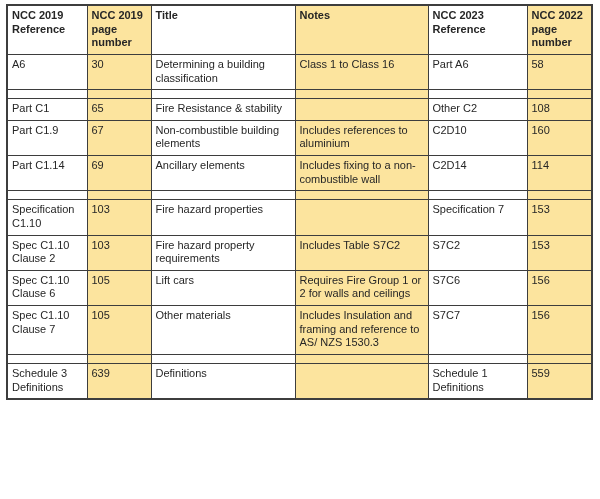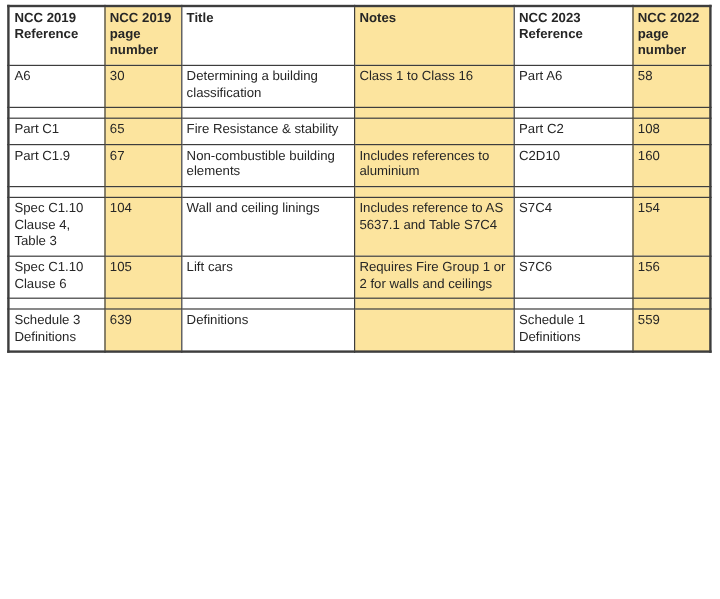--- a/index.html
+++ b/index.html
@@ -82,53 +82,77 @@
           <td></td>
           <td class="hl"></td>
           <td></td>
           <td class="hl"></td>
         </tr>
         <tr>
           <td>Part C1</td>
           <td class="hl">65</td>
           <td>Fire Resistance &amp; stability</td>
           <td class="hl"></td>
-          <td>Part C2</td>
+          <td>Other C2</td>
           <td class="hl">108</td>
         </tr>
         <tr>
           <td>Part C1.9</td>
           <td class="hl">67</td>
           <td>Non-combustible building elements</td>
           <td class="hl">Includes references to aluminium</td>
           <td>C2D10</td>
           <td class="hl">160</td>
         </tr>
+        <tr>
+          <td>Part C1.14</td>
+          <td class="hl">69</td>
+          <td>Ancillary elements</td>
+          <td class="hl">Includes fixing to a non-combustible wall</td>
+          <td>C2D14</td>
+          <td class="hl">114</td>
+        </tr>
         <tr class="spacer">
           <td></td>
           <td class="hl"></td>
           <td></td>
           <td class="hl"></td>
           <td></td>
           <td class="hl"></td>
         </tr>
         <tr>
-          <td>Spec C1.10 Clause 4, Table 3</td>
-          <td class="hl">104</td>
-          <td>Wall and ceiling linings</td>
-          <td class="hl">Includes reference to AS 5637.1 and Table S7C4</td>
-          <td>S7C4</td>
-          <td class="hl">154</td>
+          <td>Specification C1.10</td>
+          <td class="hl">103</td>
+          <td>Fire hazard properties</td>
+          <td class="hl"></td>
+          <td>Specification 7</td>
+          <td class="hl">153</td>
+        </tr>
+        <tr>
+          <td>Spec C1.10 Clause 2</td>
+          <td class="hl">103</td>
+          <td>Fire hazard property requirements</td>
+          <td class="hl">Includes Table S7C2</td>
+          <td>S7C2</td>
+          <td class="hl">153</td>
         </tr>
         <tr>
           <td>Spec C1.10 Clause 6</td>
           <td class="hl">105</td>
           <td>Lift cars</td>
           <td class="hl">Requires Fire Group 1 or 2 for walls and ceilings</td>
           <td>S7C6</td>
+          <td class="hl">156</td>
+        </tr>
+        <tr>
+          <td>Spec C1.10 Clause 7</td>
+          <td class="hl">105</td>
+          <td>Other materials</td>
+          <td class="hl">Includes Insulation and framing and reference to AS/ NZS 1530.3</td>
+          <td>S7C7</td>
           <td class="hl">156</td>
         </tr>
         <tr class="spacer">
           <td></td>
           <td class="hl"></td>
           <td></td>
           <td class="hl"></td>
           <td></td>
           <td class="hl"></td>
         </tr>

